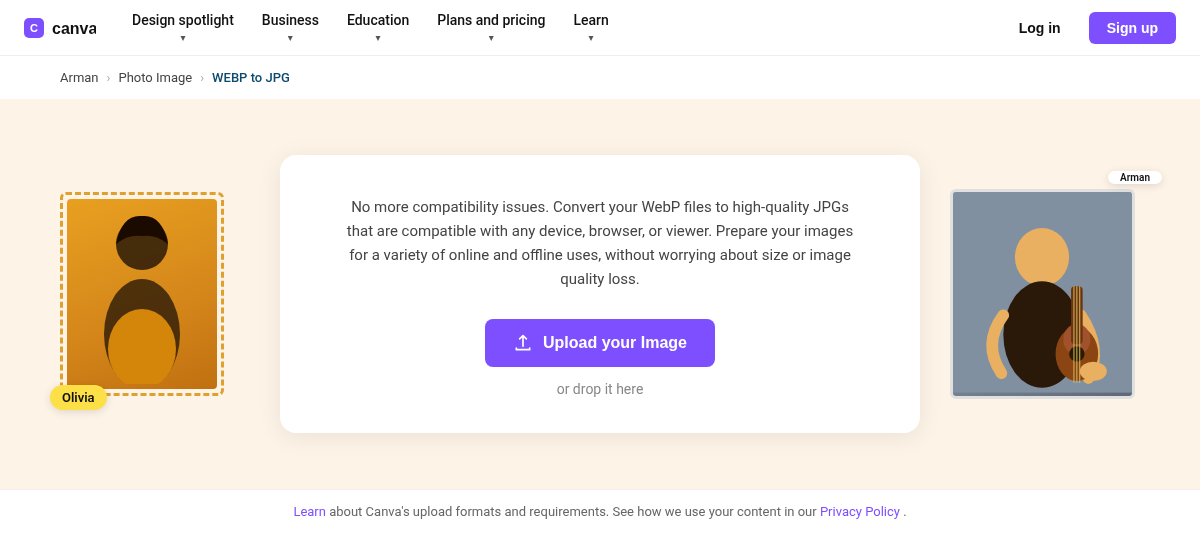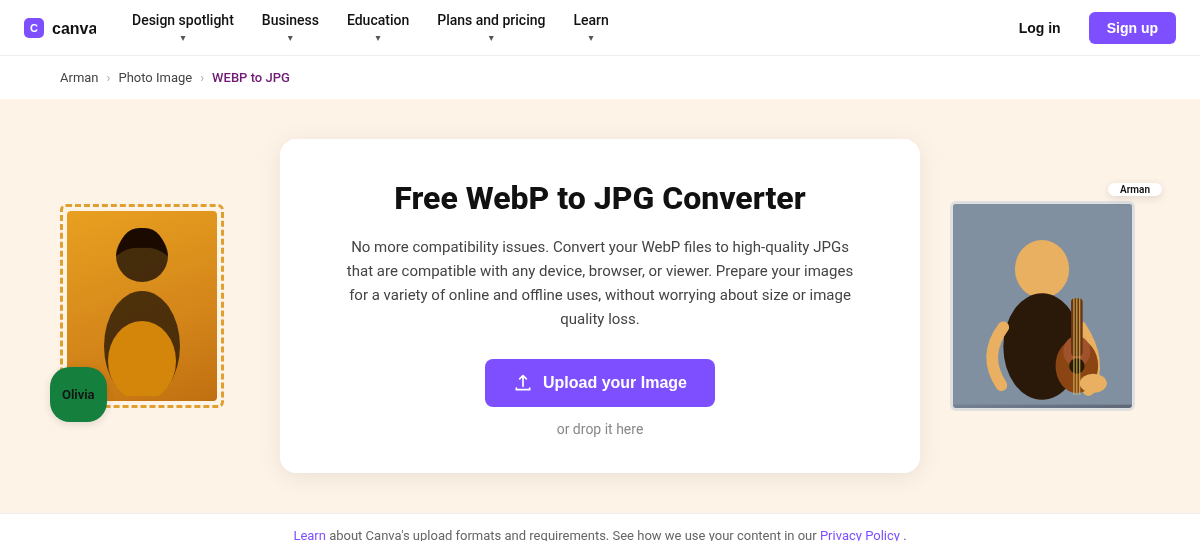--- a/index.html
+++ b/index.html
@@ -73,21 +73,21 @@
       display: flex;
       align-items: center;
       gap: 8px;
       padding: 14px 60px;
       font-size: 13px;
       color: #444;
       background: #fff;
     }
     .breadcrumb a { color: #444; text-decoration: none; }
     .breadcrumb .sep { color: #aaa; }
-    .breadcrumb .current { color: #701a75; font-weight: 500; }
+    .breadcrumb .current { color: #0c4a6e; font-weight: 500; }
 
     
     .hero {
       background: #fdf3e7;
       min-height: 390px;
       position: relative;
       overflow: hidden;
       display: flex;
       justify-content: center;
       align-items: center;
@@ -116,23 +116,23 @@
       border-radius: 4px;
       display: flex;
       align-items: center;
       justify-content: center;
       overflow: hidden;
     }
     .label-olivia {
       position: absolute;
       bottom: -14px;
       left: -10px;
-      background: #15803d;
+      background: #fde047;
       border-radius: 20px;
-      padding: 20px 12px;
+      padding: 5px 12px;
       font-size: 13px;
       font-weight: 600;
       color: #111;
       box-shadow: 0 2px 8px rgba(0,0,0,0.12);
     }
 
     
     .deco-right {
       position: absolute;
       right: 50px;
@@ -284,21 +284,20 @@
           <ellipse cx="50" cy="145" rx="34" ry="40" fill="#d4860a"></ellipse>
         </svg>
       </div>
     </div>
     <div style="position:relative; height:0;">
       <span class="label-olivia">Olivia</span>
     </div>
   </div>
 
   <div class="center-card">
-    <h1 class="hero-title">Free WebP to JPG Converter</h1>
     <p class="hero-desc">No more compatibility issues. Convert your WebP files to high-quality JPGs that are compatible with any device, browser, or viewer. Prepare your images for a variety of online and offline uses, without worrying about size or image quality loss.</p>
     <button class="upload-btn">
       <svg viewBox="0 0 24 24" xmlns="http://www.w3.org/2000/svg">
         <path d="M12 2a1 1 0 0 1 .707.293l4 4a1 1 0 0 1-1.414 1.414L13 5.414V16a1 1 0 1 1-2 0V5.414L8.707 7.707A1 1 0 0 1 7.293 6.293l4-4A1 1 0 0 1 12 2zM4 17a1 1 0 0 1 1 1v1h14v-1a1 1 0 1 1 2 0v2a1 1 0 0 1-1 1H4a1 1 0 0 1-1-1v-2a1 1 0 0 1 1-1z"></path>
       </svg>
       <span>Upload your Image</span>
     </button>
     <p class="drop-text">
       <span>or drop it here</span>
     </p>

